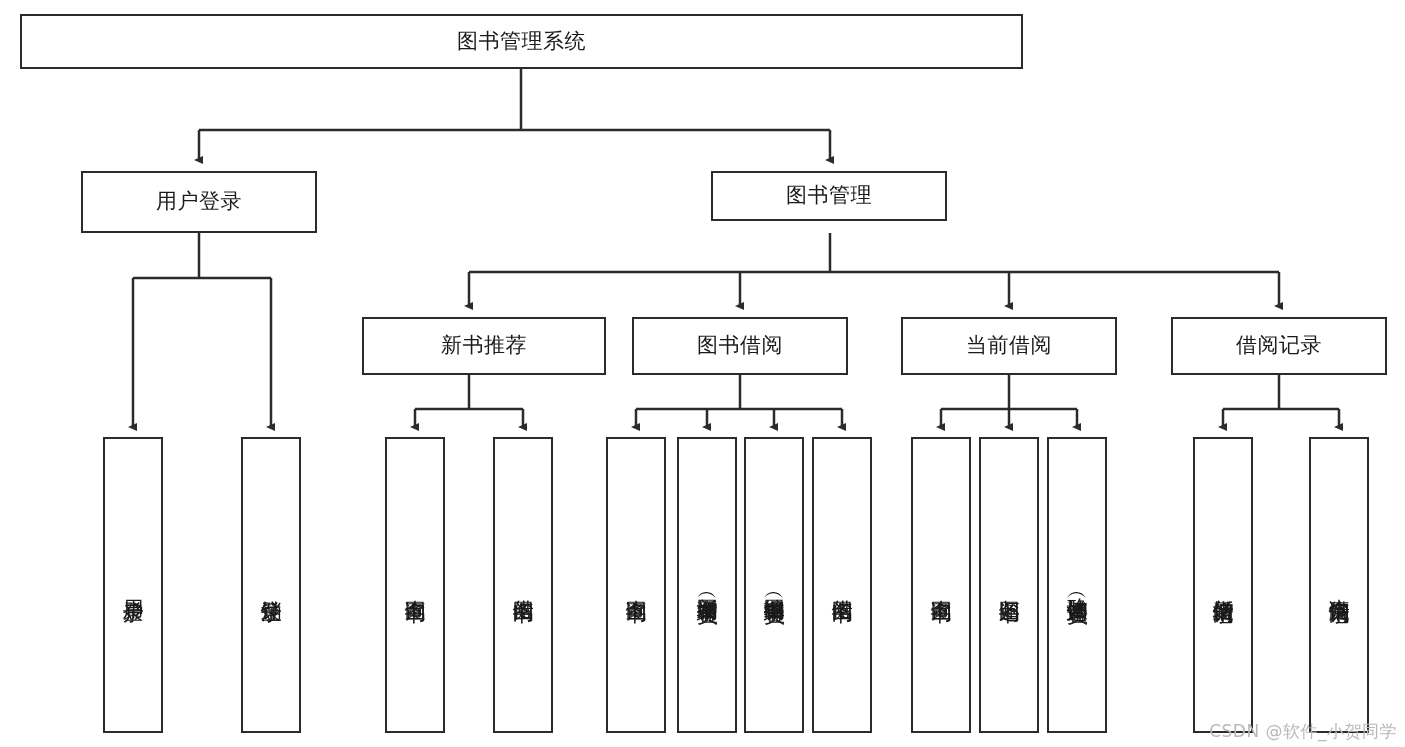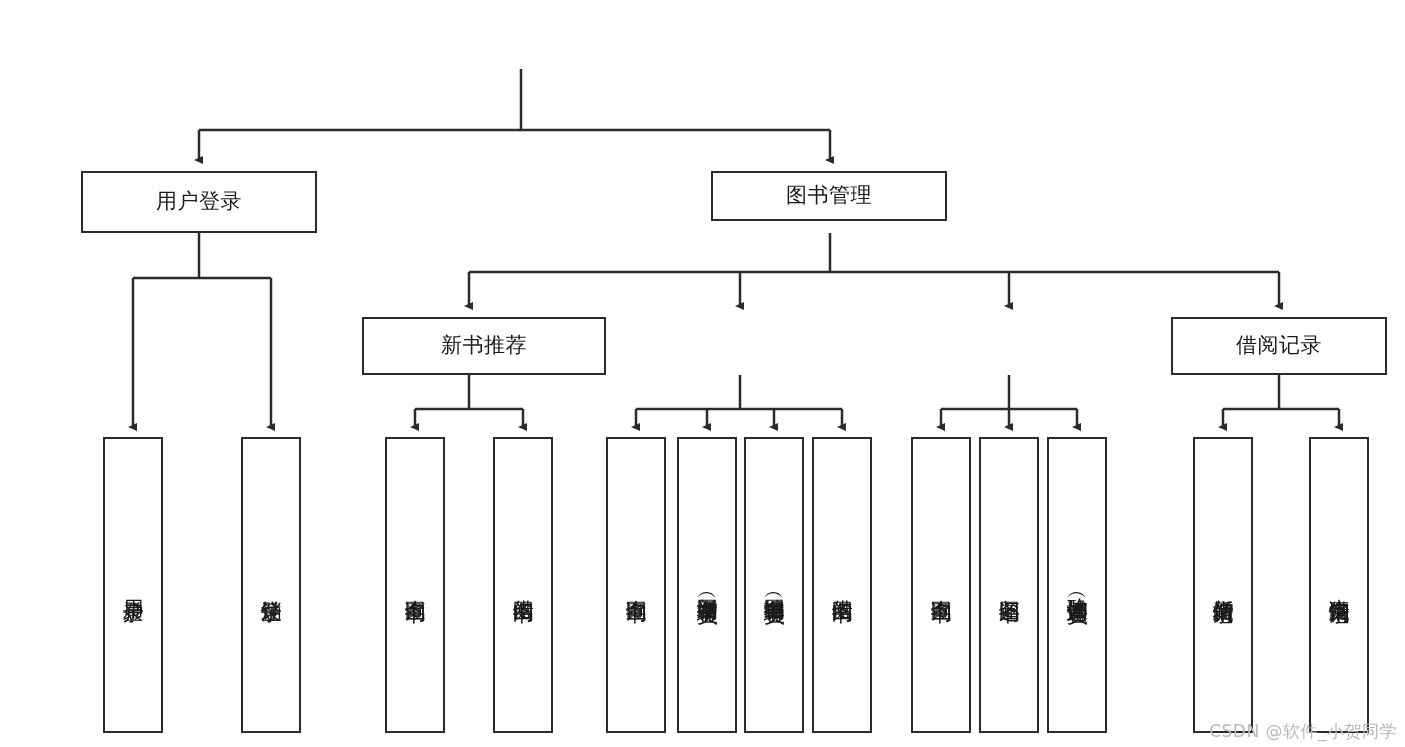--- a/index.html
+++ b/index.html
@@ -117,30 +117,39 @@
       <path d="M1009,409 L1009,427" marker-end="url(#arrow)"></path>
       <path d="M1077,409 L1077,427" marker-end="url(#arrow)"></path>
 
       <path d="M1279,375 L1279,409"></path>
       <path d="M1223,409 L1339,409"></path>
       <path d="M1223,409 L1223,427" marker-end="url(#arrow)"></path>
       <path d="M1339,409 L1339,427" marker-end="url(#arrow)"></path>
     </g>
   </svg>
 
+  <div class="node node-h" style="left:20px; top:14px; width:1003px; height:55px;">
+    <span>图书管理系统</span>
+  </div>
 
   <div class="node node-h" style="left:81px; top:171px; width:236px; height:62px;">
     <span>用户登录</span>
   </div>
   <div class="node node-h" style="left:711px; top:171px; width:236px; height:50px;">
     <span>图书管理</span>
   </div>
 
   <div class="node node-h" style="left:362px; top:317px; width:244px; height:58px;">
     <span>新书推荐</span>
+  </div>
+  <div class="node node-h" style="left:632px; top:317px; width:216px; height:58px;">
+    <span>图书借阅</span>
+  </div>
+  <div class="node node-h" style="left:901px; top:317px; width:216px; height:58px;">
+    <span>当前借阅</span>
   </div>
   <div class="node node-h" style="left:1171px; top:317px; width:216px; height:58px;">
     <span>借阅记录</span>
   </div>
 
   <div class="node node-v" style="left:103px; top:437px; width:60px; height:296px;">
     <span class="vtext">用户登录</span>
   </div>
   <div class="node node-v" style="left:241px; top:437px; width:60px; height:296px;">
     <span class="vtext">注销登录</span>

